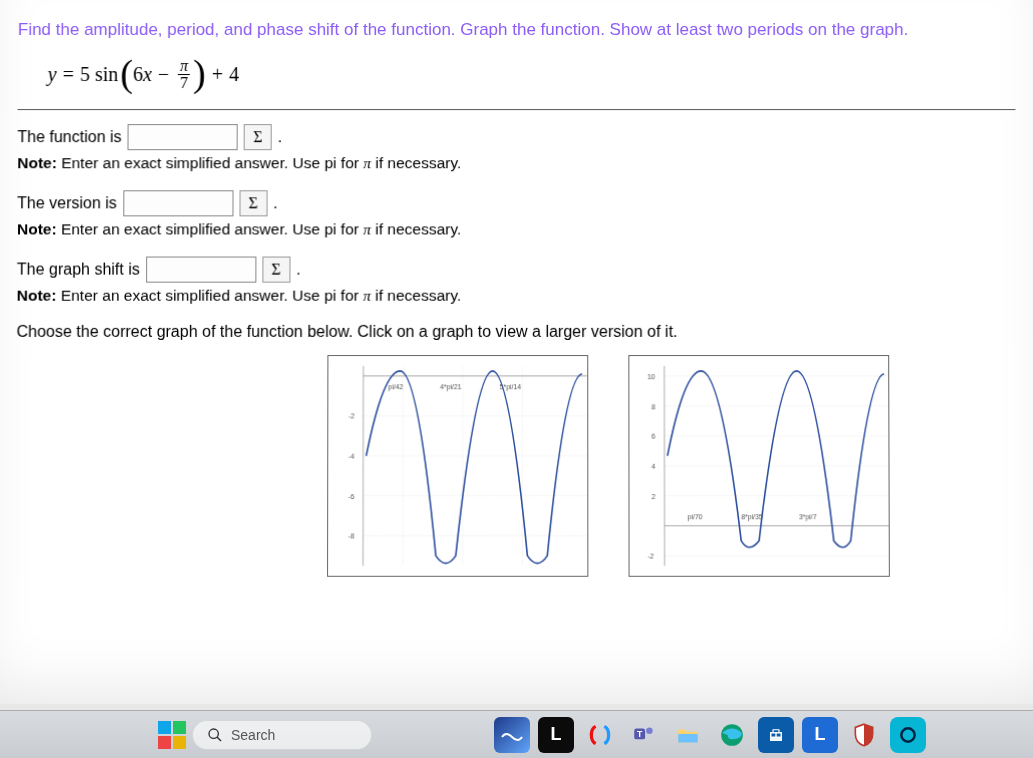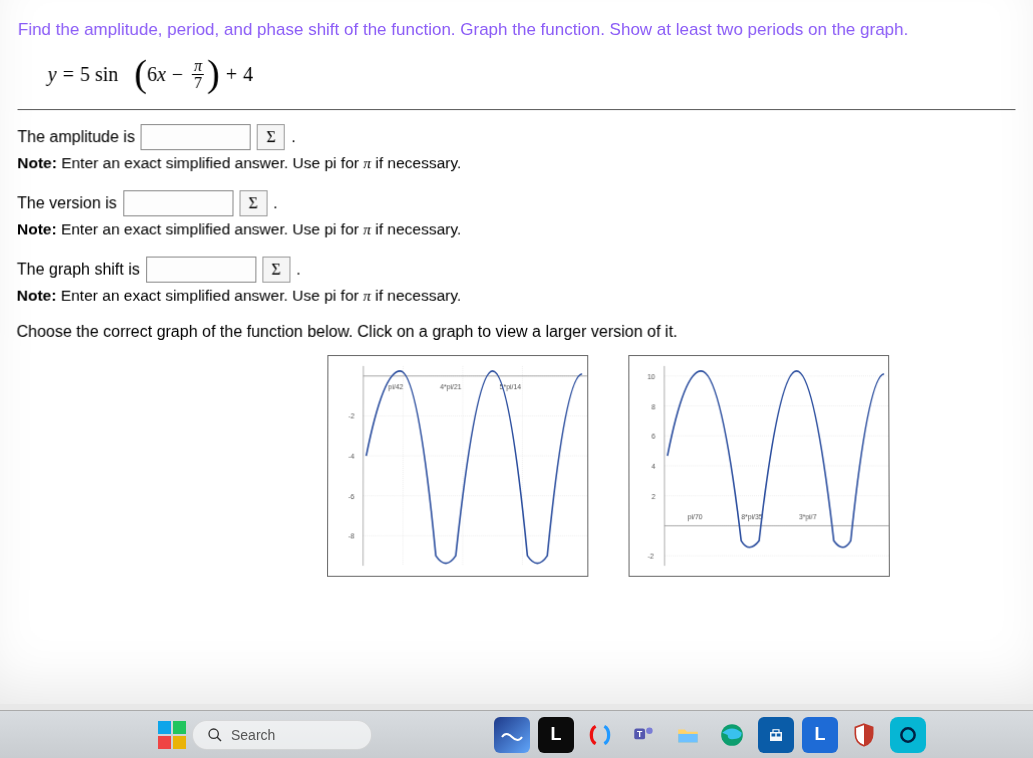--- a/index.html
+++ b/index.html
@@ -91,39 +91,39 @@
 </head>
 <body>
 
 <div class="page">
 
   <div class="question-text">Find the amplitude, period, and phase shift of the function. Graph the function. Show at least two periods on the graph.</div>
 
   <div class="formula-row">
     <span>y</span>
     <span style="margin:0 6px;font-style:normal">=</span>
-    <span style="font-style:normal;margin-right:16px">5 sin</span>
+    <span style="font-style:normal;margin-right:2px">5 sin</span>
     <span class="paren">(</span>
     <span style="font-style:normal">6</span>
     <span>x</span>
     <span style="margin:0 6px;font-style:normal">−</span>
     <span class="frac">
       <span class="num">π</span>
       <span class="den" style="font-style:normal">7</span>
     </span>
     <span class="paren">)</span>
     <span style="margin:0 6px;font-style:normal">+</span>
     <span style="font-style:normal">4</span>
   </div>
 
   <hr class="sep">
 
   <div class="answer-block">
     <div class="answer-line">
-      <span>The amplitude is</span>
+      <span>The function is</span>
       <input class="answer-input" value="" style="">
       <button class="sigma-btn">Σ</button>
       <span>.</span>
     </div>
     <div class="note">
       <b>Note:</b><span> Enter an exact simplified answer. Use </span><span class="mono">pi</span><span> for </span><span class="pi-italic">π</span><span> if necessary.</span>
     </div>
   </div>
 
   <div class="answer-block">

